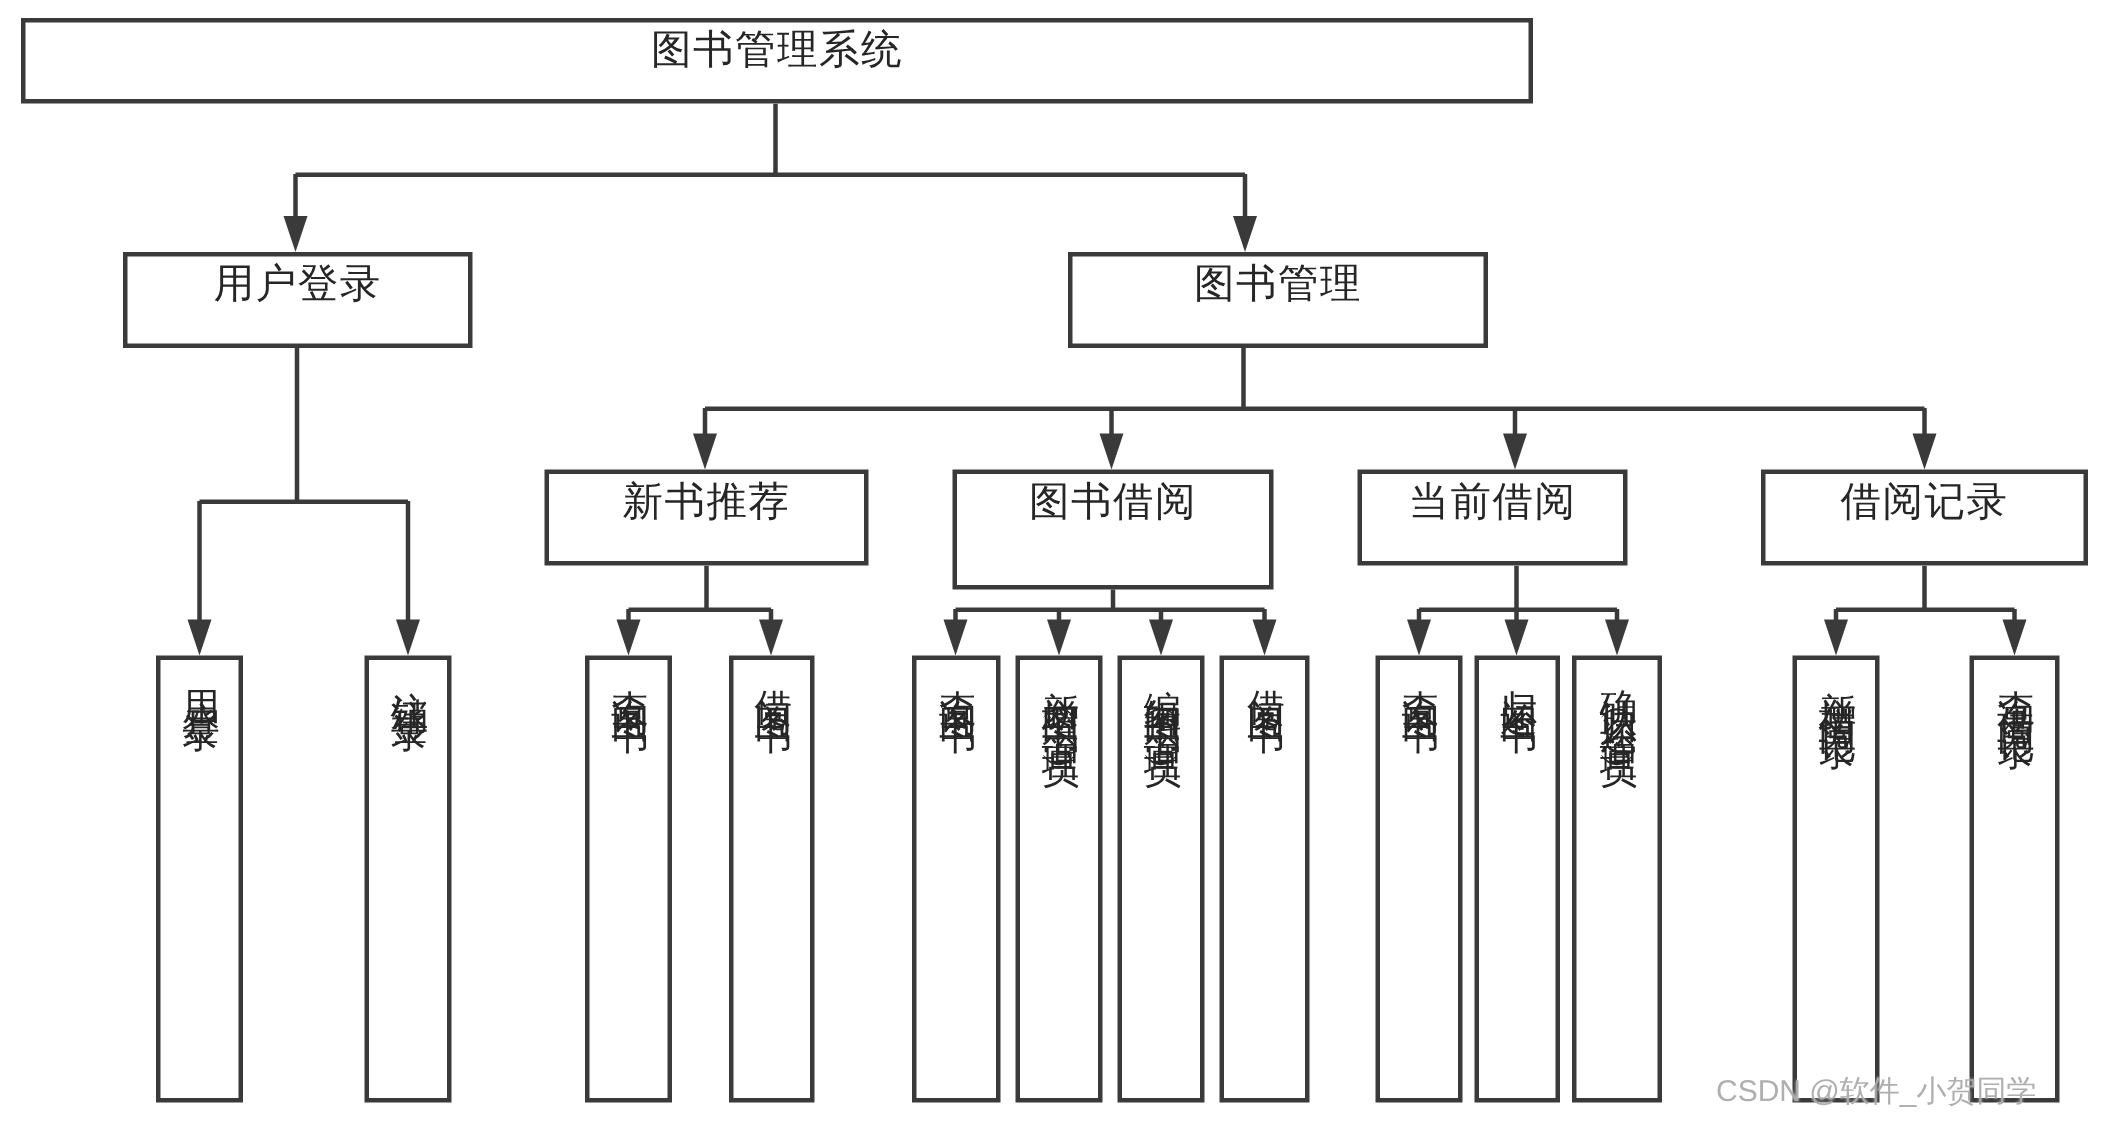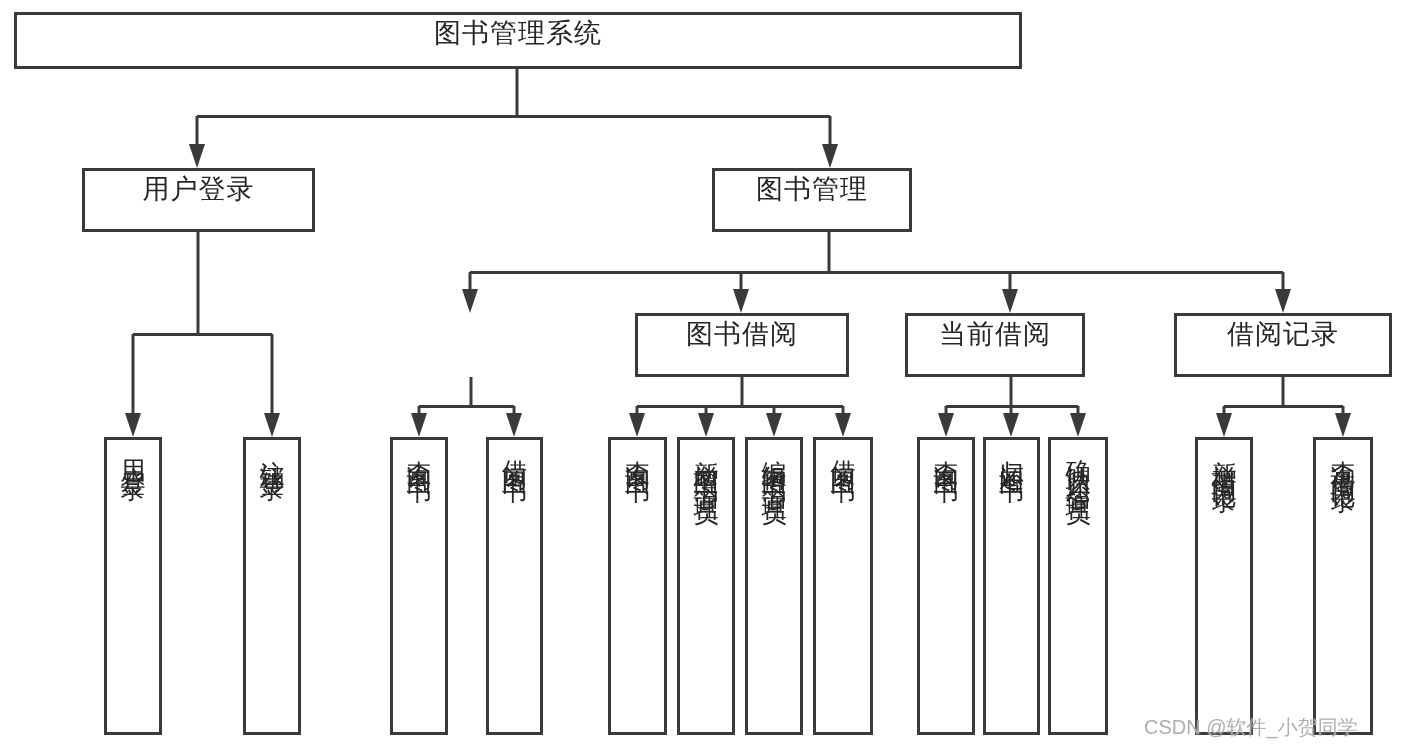--- a/index.html
+++ b/index.html
@@ -137,25 +137,28 @@
     </g>
   </svg>
 
   <div class="box h-box" style="left:14px; top:12px; width:1008px; height:57px;">
     <span>图书管理系统</span>
   </div>
 
   <div class="box h-box" style="left:82px; top:168px; width:233px; height:64px;">
     <span>用户登录</span>
   </div>
-  <div class="box h-box" style="left:712px; top:168px; width:200px; height:64px;">
+  <div class="box h-box" style="left:712px; top:168px; width:280px; height:64px;">
     <span>图书管理</span>
   </div>
 
-  <div class="box h-box" style="left:635px; top:313px; width:214px; height:64px;">
+  <div class="box h-box" style="left:363px; top:313px; width:216px; height:64px;">
+    <span>新书推荐</span>
+  </div>
+  <div class="box h-box" style="left:635px; top:313px; width:214px; height:80px;">
     <span>图书借阅</span>
   </div>
   <div class="box h-box" style="left:905px; top:313px; width:180px; height:64px;">
     <span>当前借阅</span>
   </div>
   <div class="box h-box" style="left:1174px; top:313px; width:218px; height:64px;">
     <span>借阅记录</span>
   </div>
 
   <div class="box v-box" style="left:104px; width:58px;">

